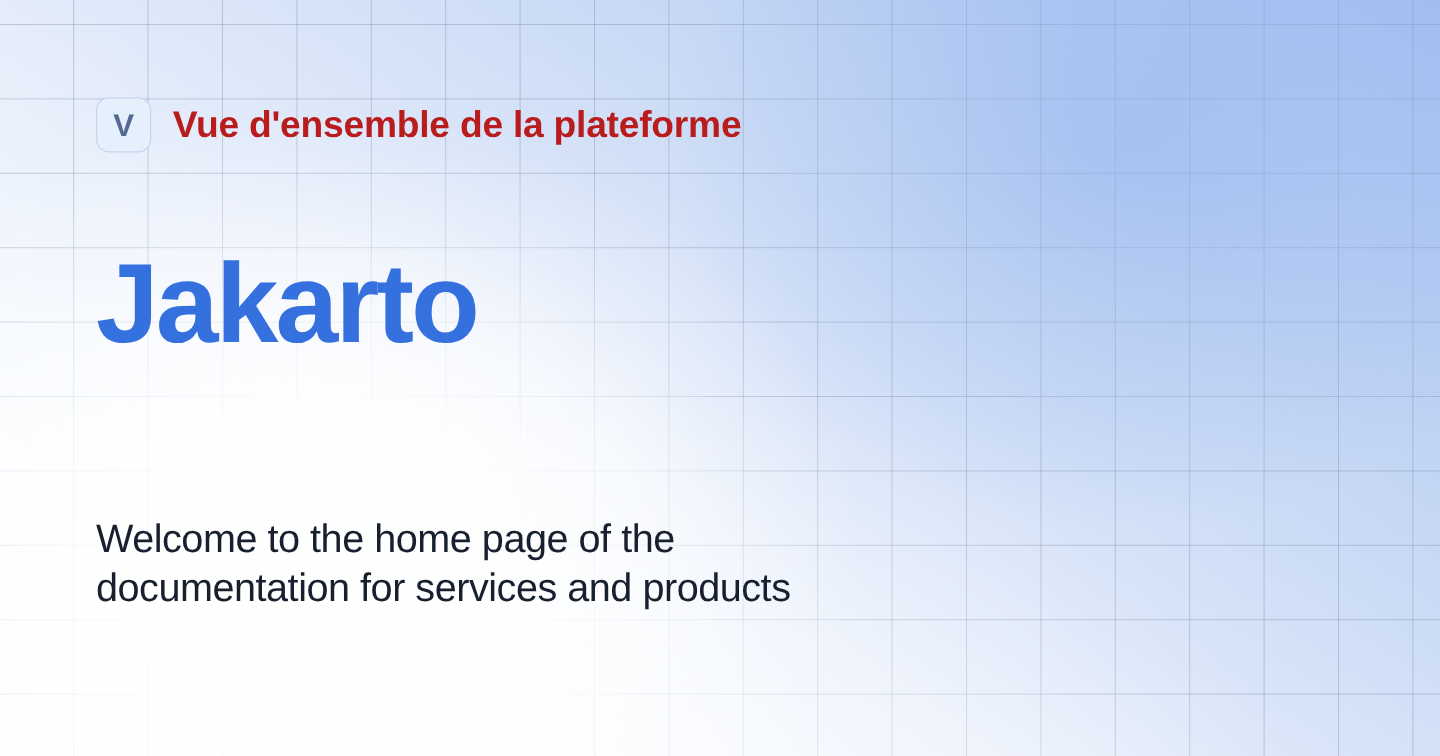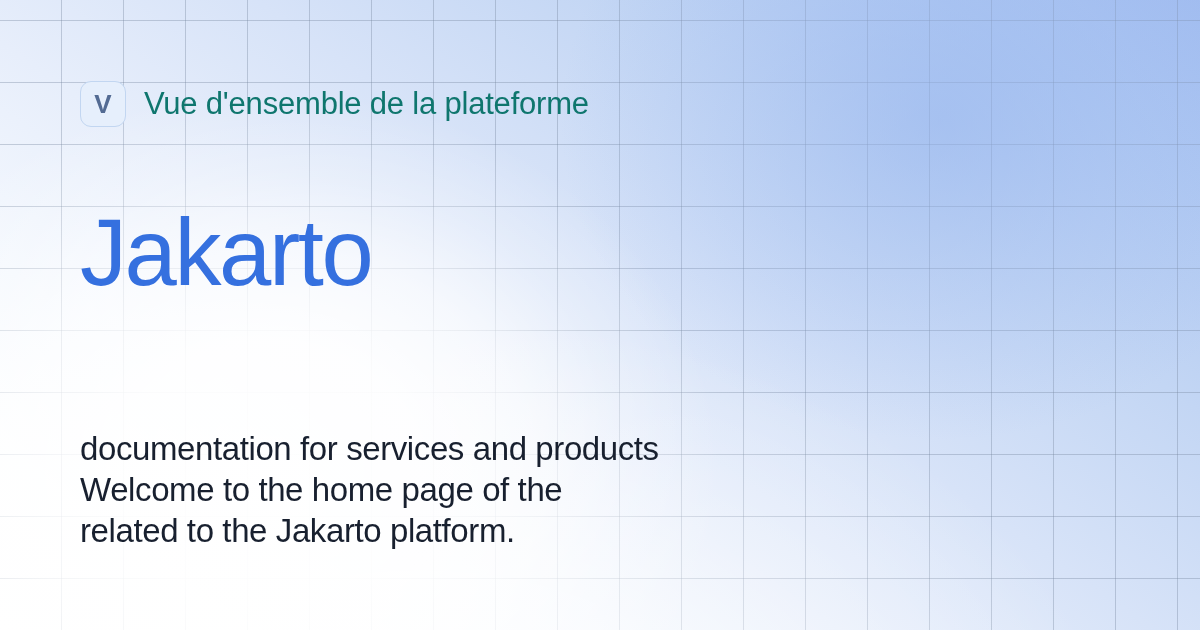--- a/index.html
+++ b/index.html
@@ -121,35 +121,35 @@
     justify-content: center;
     font-size: 26px;
     font-weight: bold;
     color: #536b93;
     letter-spacing: 0;
     line-height: 1;
   }
 
   .eyebrow-text {
     font-size: 31px;
-    font-weight: normal;
-    color: #0f766e;
+    font-weight: bold;
+    color: #b91c1c;
     letter-spacing: -0.2px;
     white-space: nowrap;
   }
 
   
   .title {
     position: absolute;
     left: 80px;
     top: 204px;
     margin: 0;
     font-size: 94px;
     line-height: 98px;
-    font-weight: normal;
+    font-weight: bold;
     color: #3570df;
     letter-spacing: -2.4px;
     max-width: 760px;
   }
 
   .title-line {
     display: block;
     white-space: nowrap;
   }
 
@@ -188,19 +188,18 @@
     <div class="eyebrow">
       <div class="badge">V</div>
       <div class="eyebrow-text">Vue d'ensemble de la plateforme</div>
     </div>
 
     <h1 class="title">
       <span class="title-line">Jakarto</span>
     </h1>
 
     <p class="description">
+      <span class="description-line">Welcome to the home page of the</span>
       <span class="description-line">documentation for services and products</span>
-      <span class="description-line">Welcome to the home page of the</span>
-      <span class="description-line">related to the Jakarto platform.</span>
     </p>
 
   </div>
 </div>
 
 </body></html>

